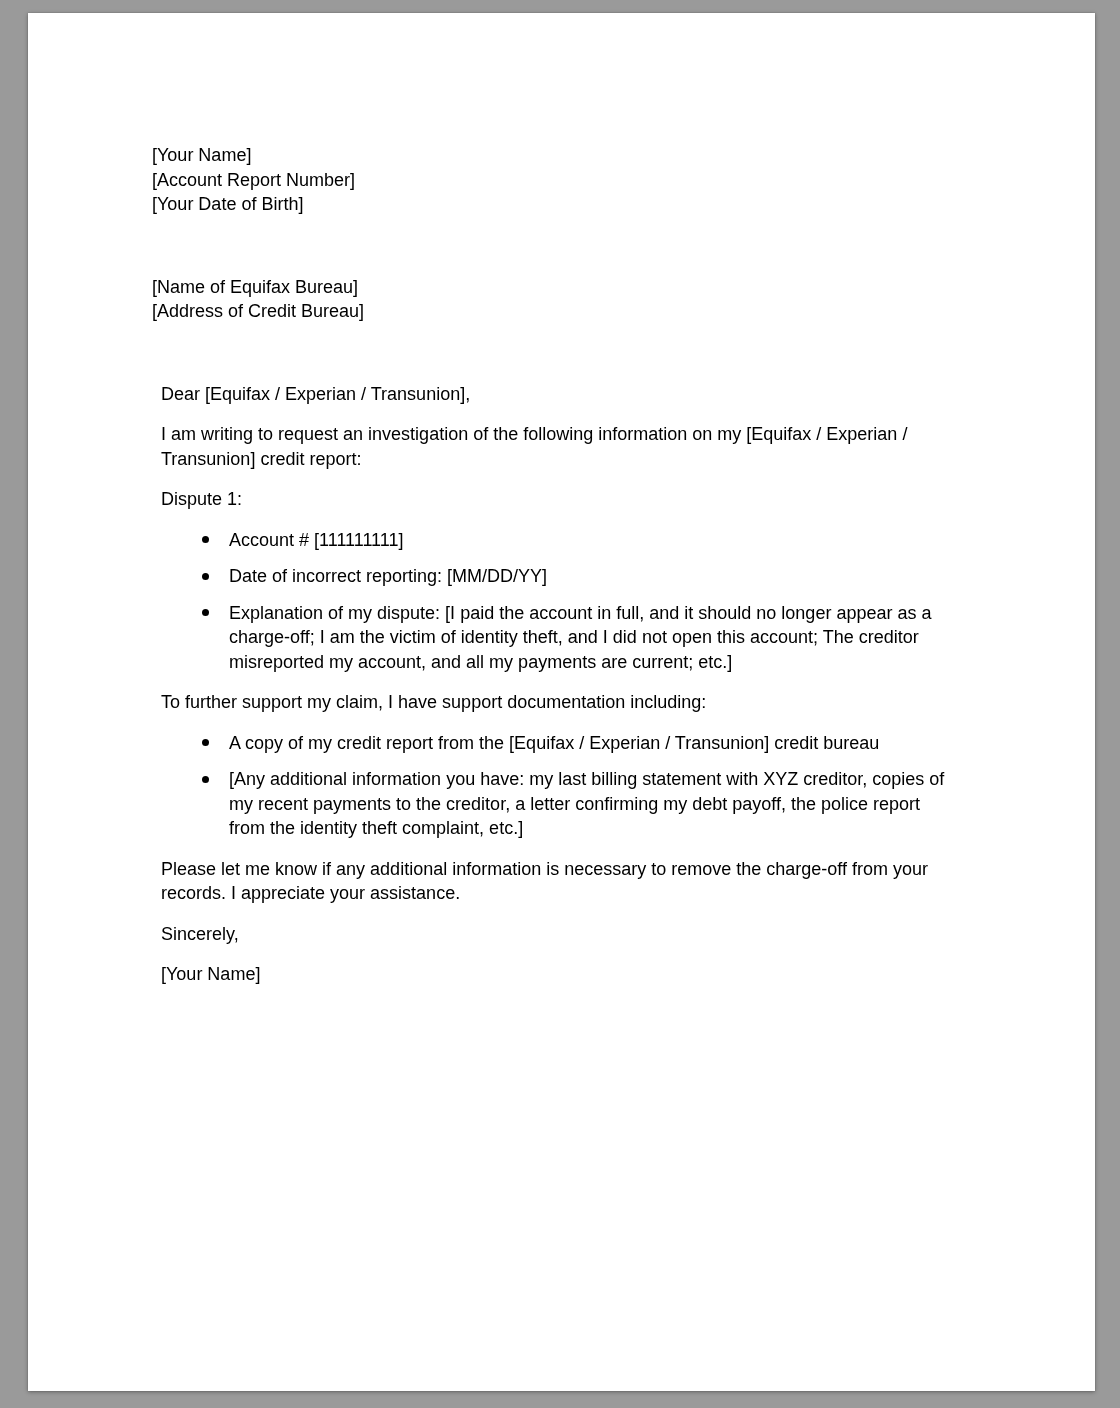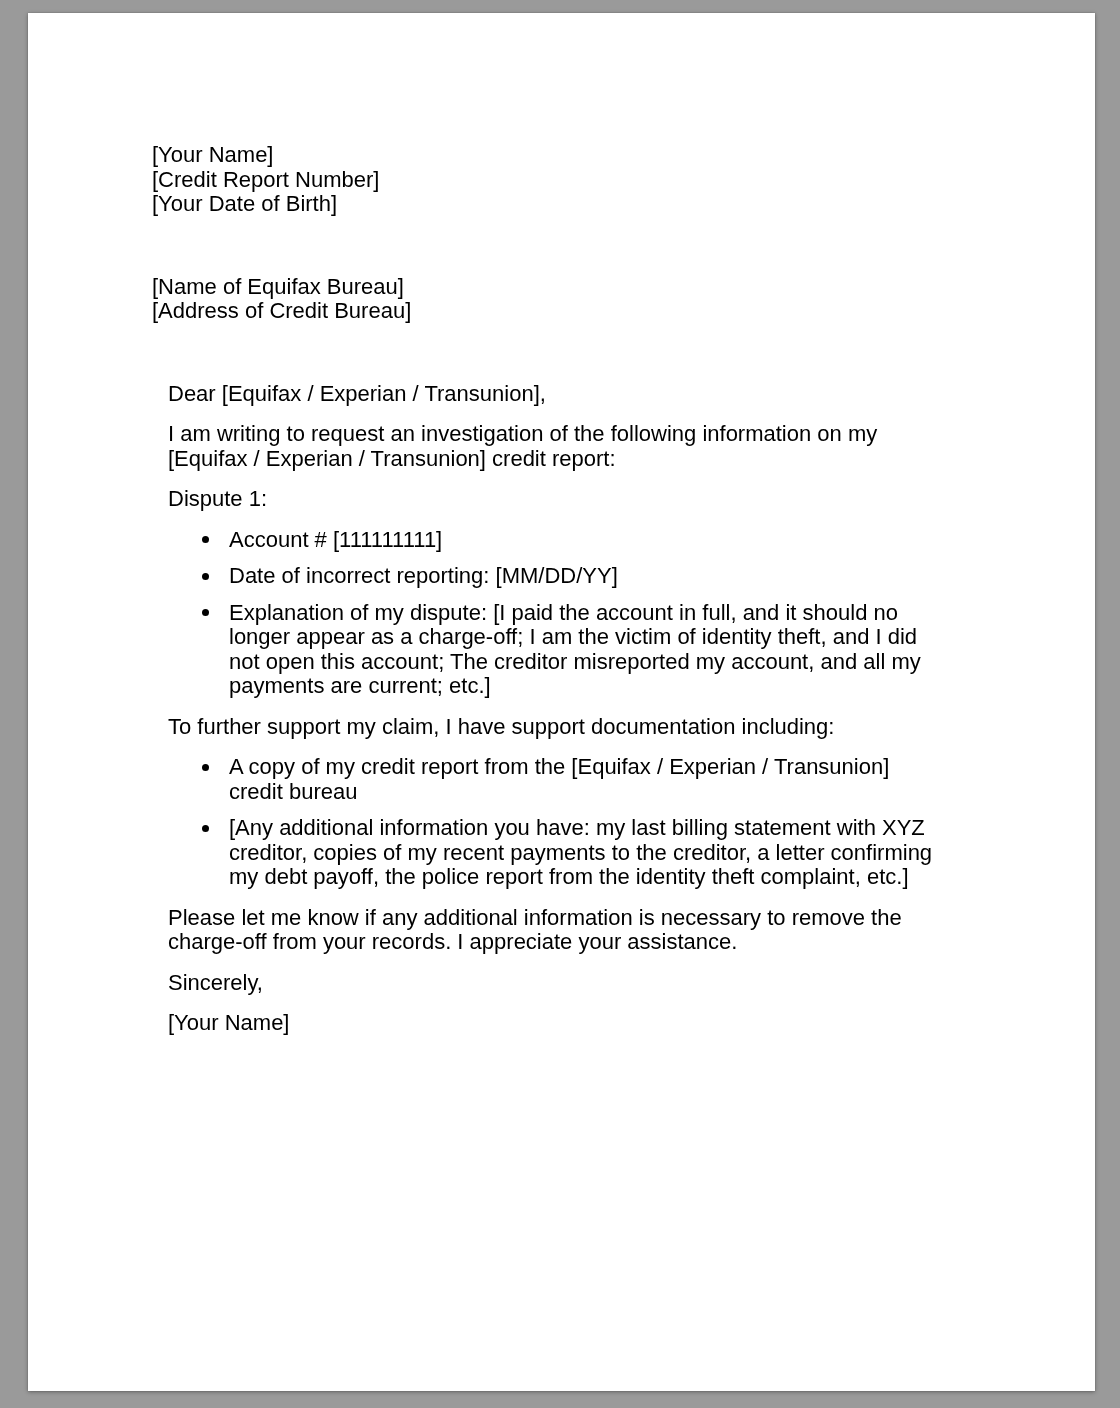--- a/index.html
+++ b/index.html
@@ -20,25 +20,25 @@
     top: 13px;
     width: 1067px;
     height: 1378px;
     background: #ffffff;
     box-shadow: 0 1px 4px rgba(0,0,0,0.35), 0 0 1px rgba(0,0,0,0.25);
     padding: 130px 135px 80px 124px;
   }
   .letter {
     width: 808px;
     color: #000000;
-    font-size: 22px;
+    font-size: 18px;
     line-height: 24.5px;
   }
   .letter p {
-    margin: 0 0 16px 16px;
+    margin: 0 0 16px 9px;
   }
   .address-block {
     margin: 0 0 58px 0;
   }
   .address-block .addr-line {
     margin: 0;
   }
   ul.doc-list {
     margin: 0 0 16px 0;
     padding: 0;
@@ -60,21 +60,21 @@
   }
 </style>
 </head>
 <body>
 
 <div class="page">
   <div class="letter">
 
     <div class="address-block">
       <p class="addr-line">[Your Name]</p>
-      <p class="addr-line">[Credit Report Number]</p>
+      <p class="addr-line">[Account Report Number]</p>
       <p class="addr-line">[Your Date of Birth]</p>
     </div>
 
     <div class="address-block">
       <p class="addr-line">[Name of Equifax Bureau]</p>
       <p class="addr-line">[Address of Credit Bureau]</p>
     </div>
 
     <p>Dear [Equifax / Experian / Transunion],</p>
 

